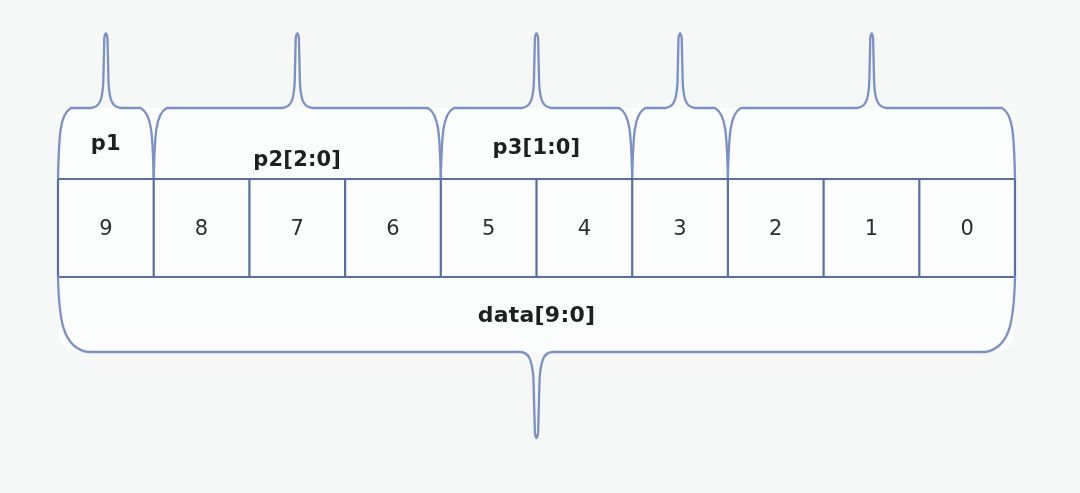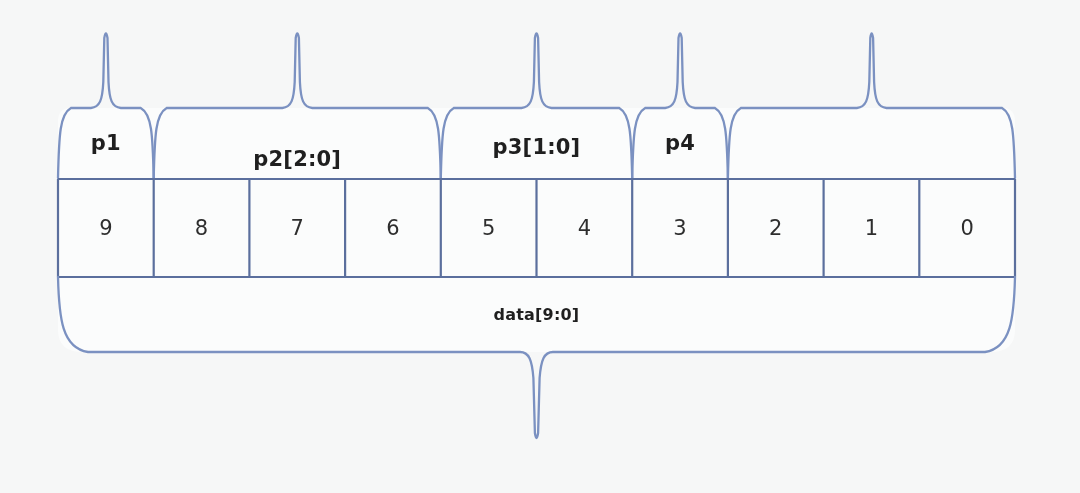--- a/index.html
+++ b/index.html
@@ -34,21 +34,21 @@
     font-weight: 700;
     color: #1f1f1f;
     letter-spacing: 0.2px;
   }
   .bit-cell {
     font-size: 21px;
     font-weight: 400;
     color: #2e2e2e;
   }
   .bus-label {
-    font-size: 16px;
+    font-size: 22px;
     font-weight: 700;
     color: #1f1f1f;
     letter-spacing: 0.2px;
   }
 </style>
 </head>
 <body>
 
 <div class="stage">
 
@@ -97,21 +97,20 @@
 
     <path d="M 58,277 C 59,318 62,348 88,352 L 520,352
              C 529,352 532,360 533.4,378 L 534.9,433 Q 536.5,443 538.1,433 L 539.6,378
              C 541,360 544,352 553,352 L 985,352
              C 1011,348 1014,318 1015,277" fill="none" stroke="#7b91c1" stroke-width="2.3" stroke-linecap="round"></path>
   </svg>
 
   <div class="txt field-label" style="left:58px;   top:112px; width:95.7px;  height:62px;">p1</div>
   <div class="txt field-label" style="left:153.7px;top:128px; width:287.1px; height:62px;">p2[2:0]</div>
   <div class="txt field-label" style="left:440.8px;top:116px; width:191.4px; height:62px;">p3[1:0]</div>
-  <div class="txt field-label" style="left:632.2px;top:112px; width:95.7px;  height:62px;">p4</div>
 
   <div class="txt bit-cell" style="left:58px;    top:181px; width:95.7px; height:94px;">9</div>
   <div class="txt bit-cell" style="left:153.7px; top:181px; width:95.7px; height:94px;">8</div>
   <div class="txt bit-cell" style="left:249.4px; top:181px; width:95.7px; height:94px;">7</div>
   <div class="txt bit-cell" style="left:345.1px; top:181px; width:95.7px; height:94px;">6</div>
   <div class="txt bit-cell" style="left:440.8px; top:181px; width:95.7px; height:94px;">5</div>
   <div class="txt bit-cell" style="left:536.5px; top:181px; width:95.7px; height:94px;">4</div>
   <div class="txt bit-cell" style="left:632.2px; top:181px; width:95.7px; height:94px;">3</div>
   <div class="txt bit-cell" style="left:727.9px; top:181px; width:95.7px; height:94px;">2</div>
   <div class="txt bit-cell" style="left:823.6px; top:181px; width:95.7px; height:94px;">1</div>

